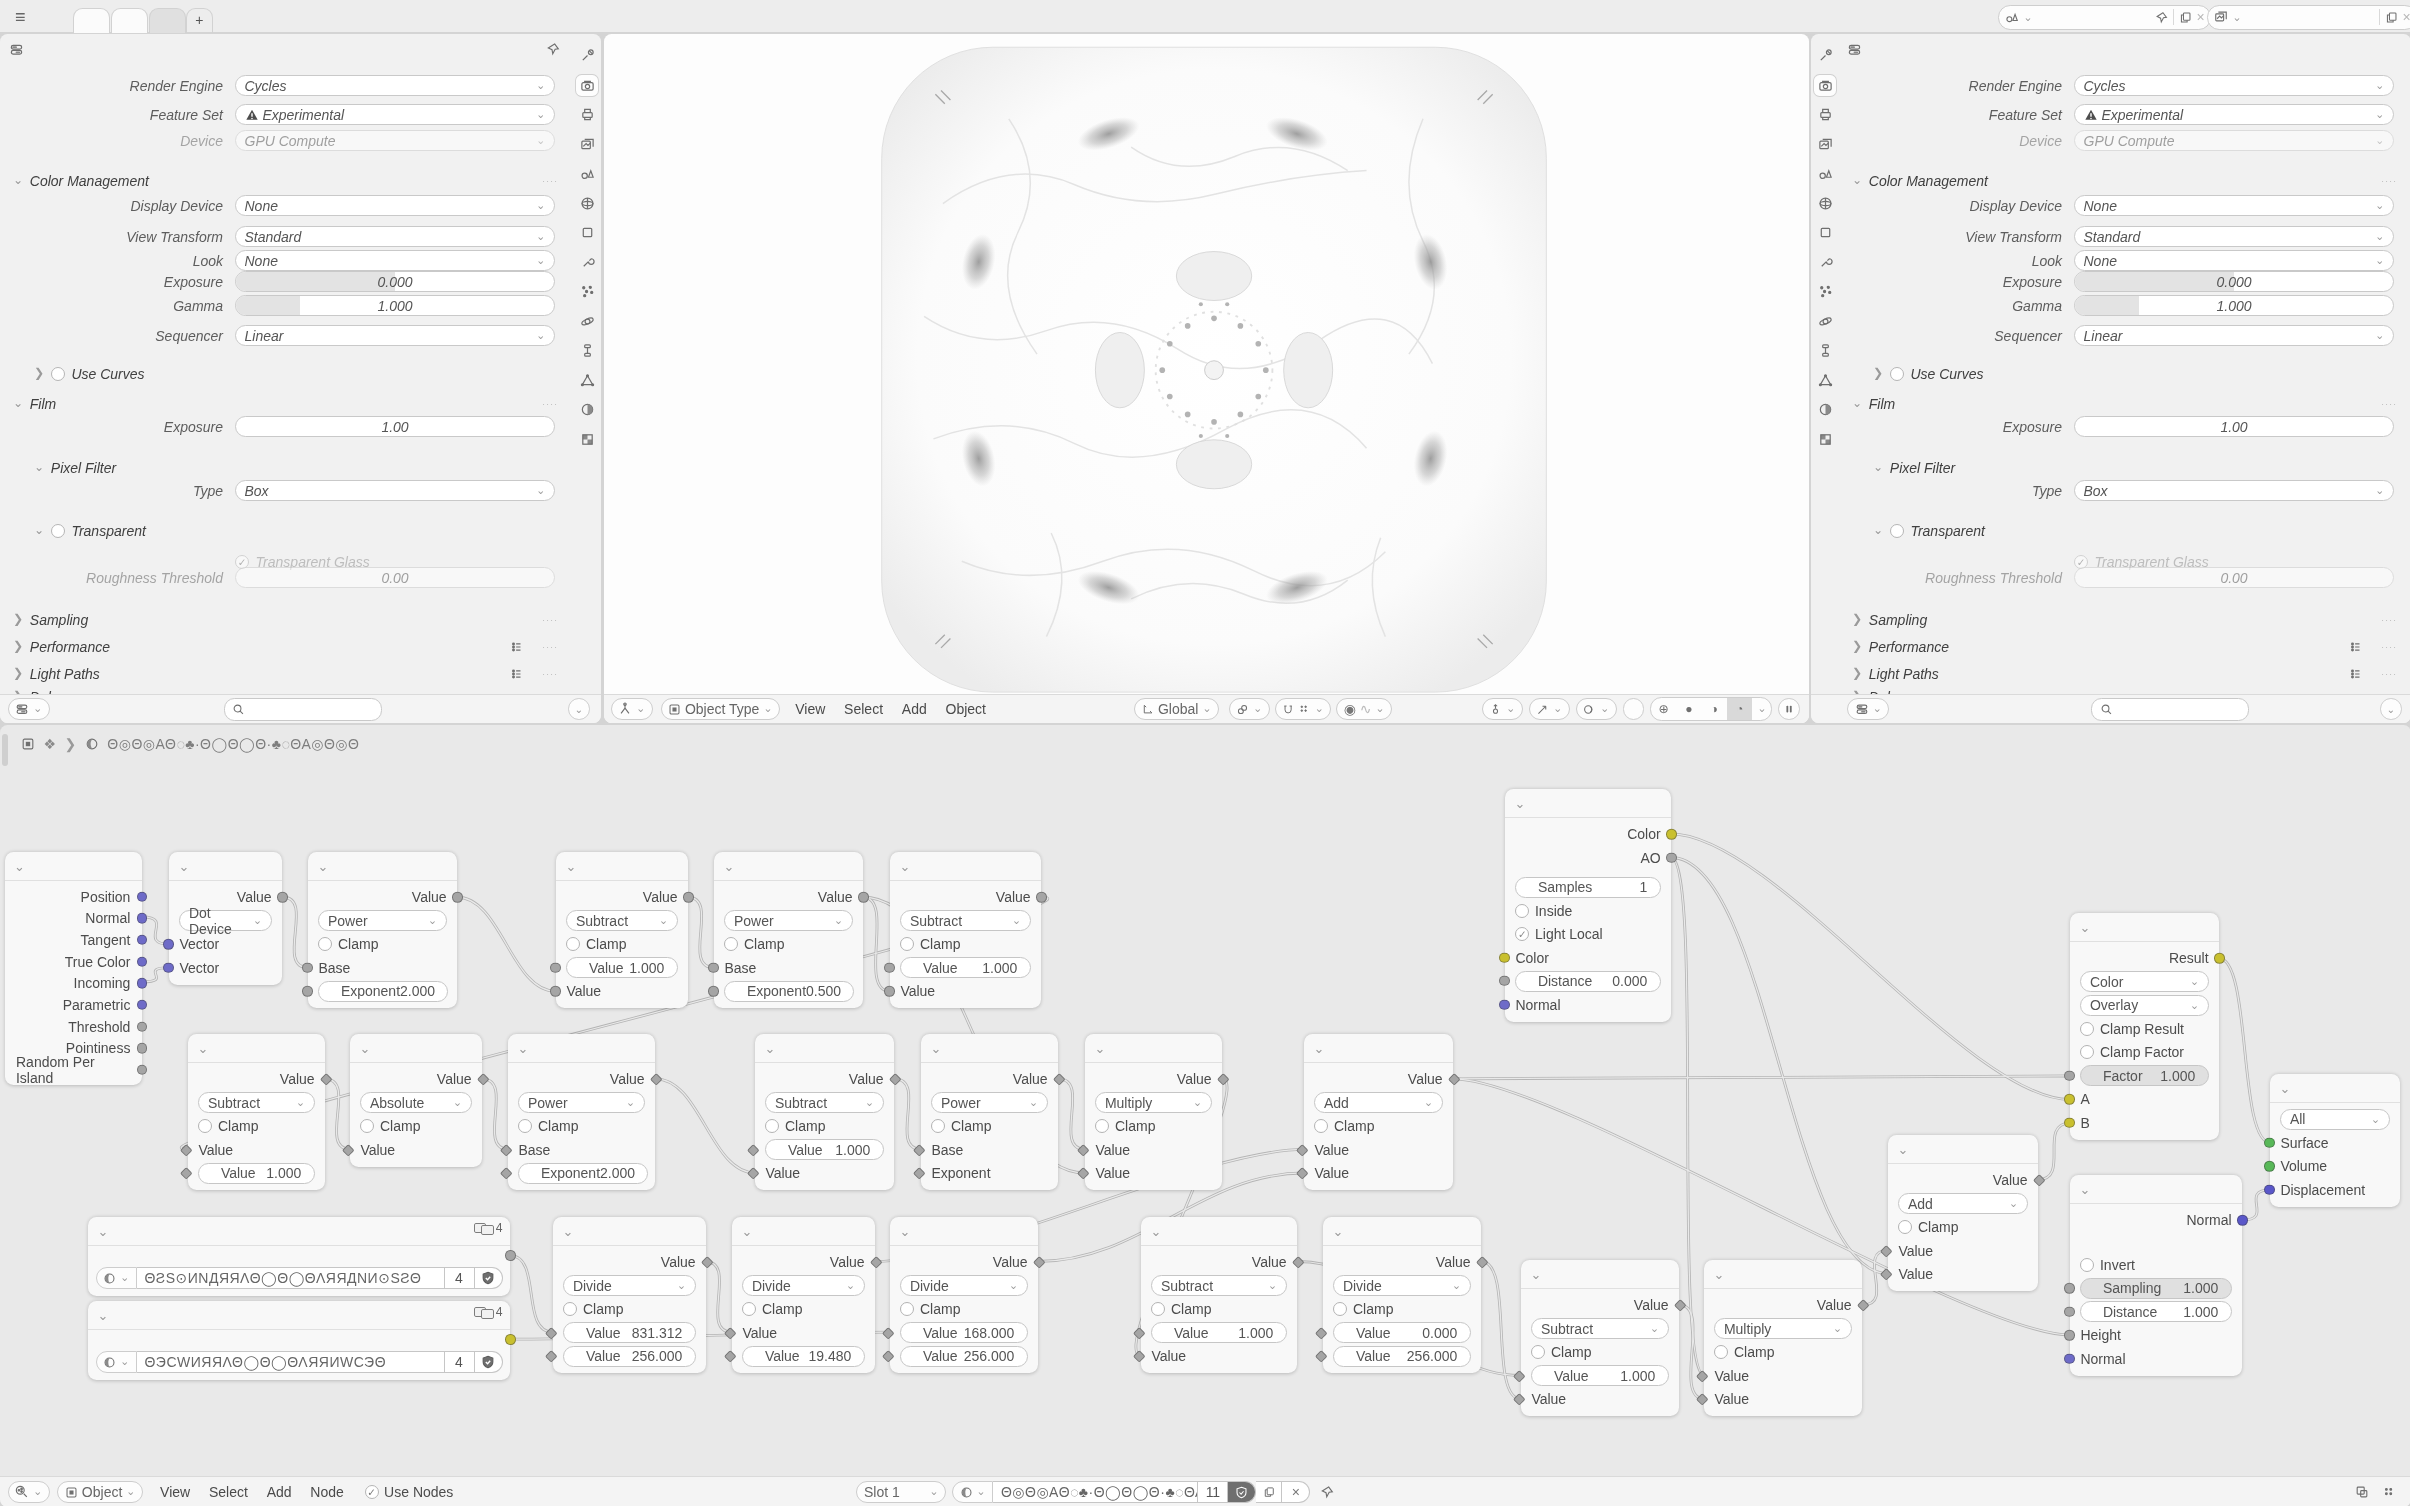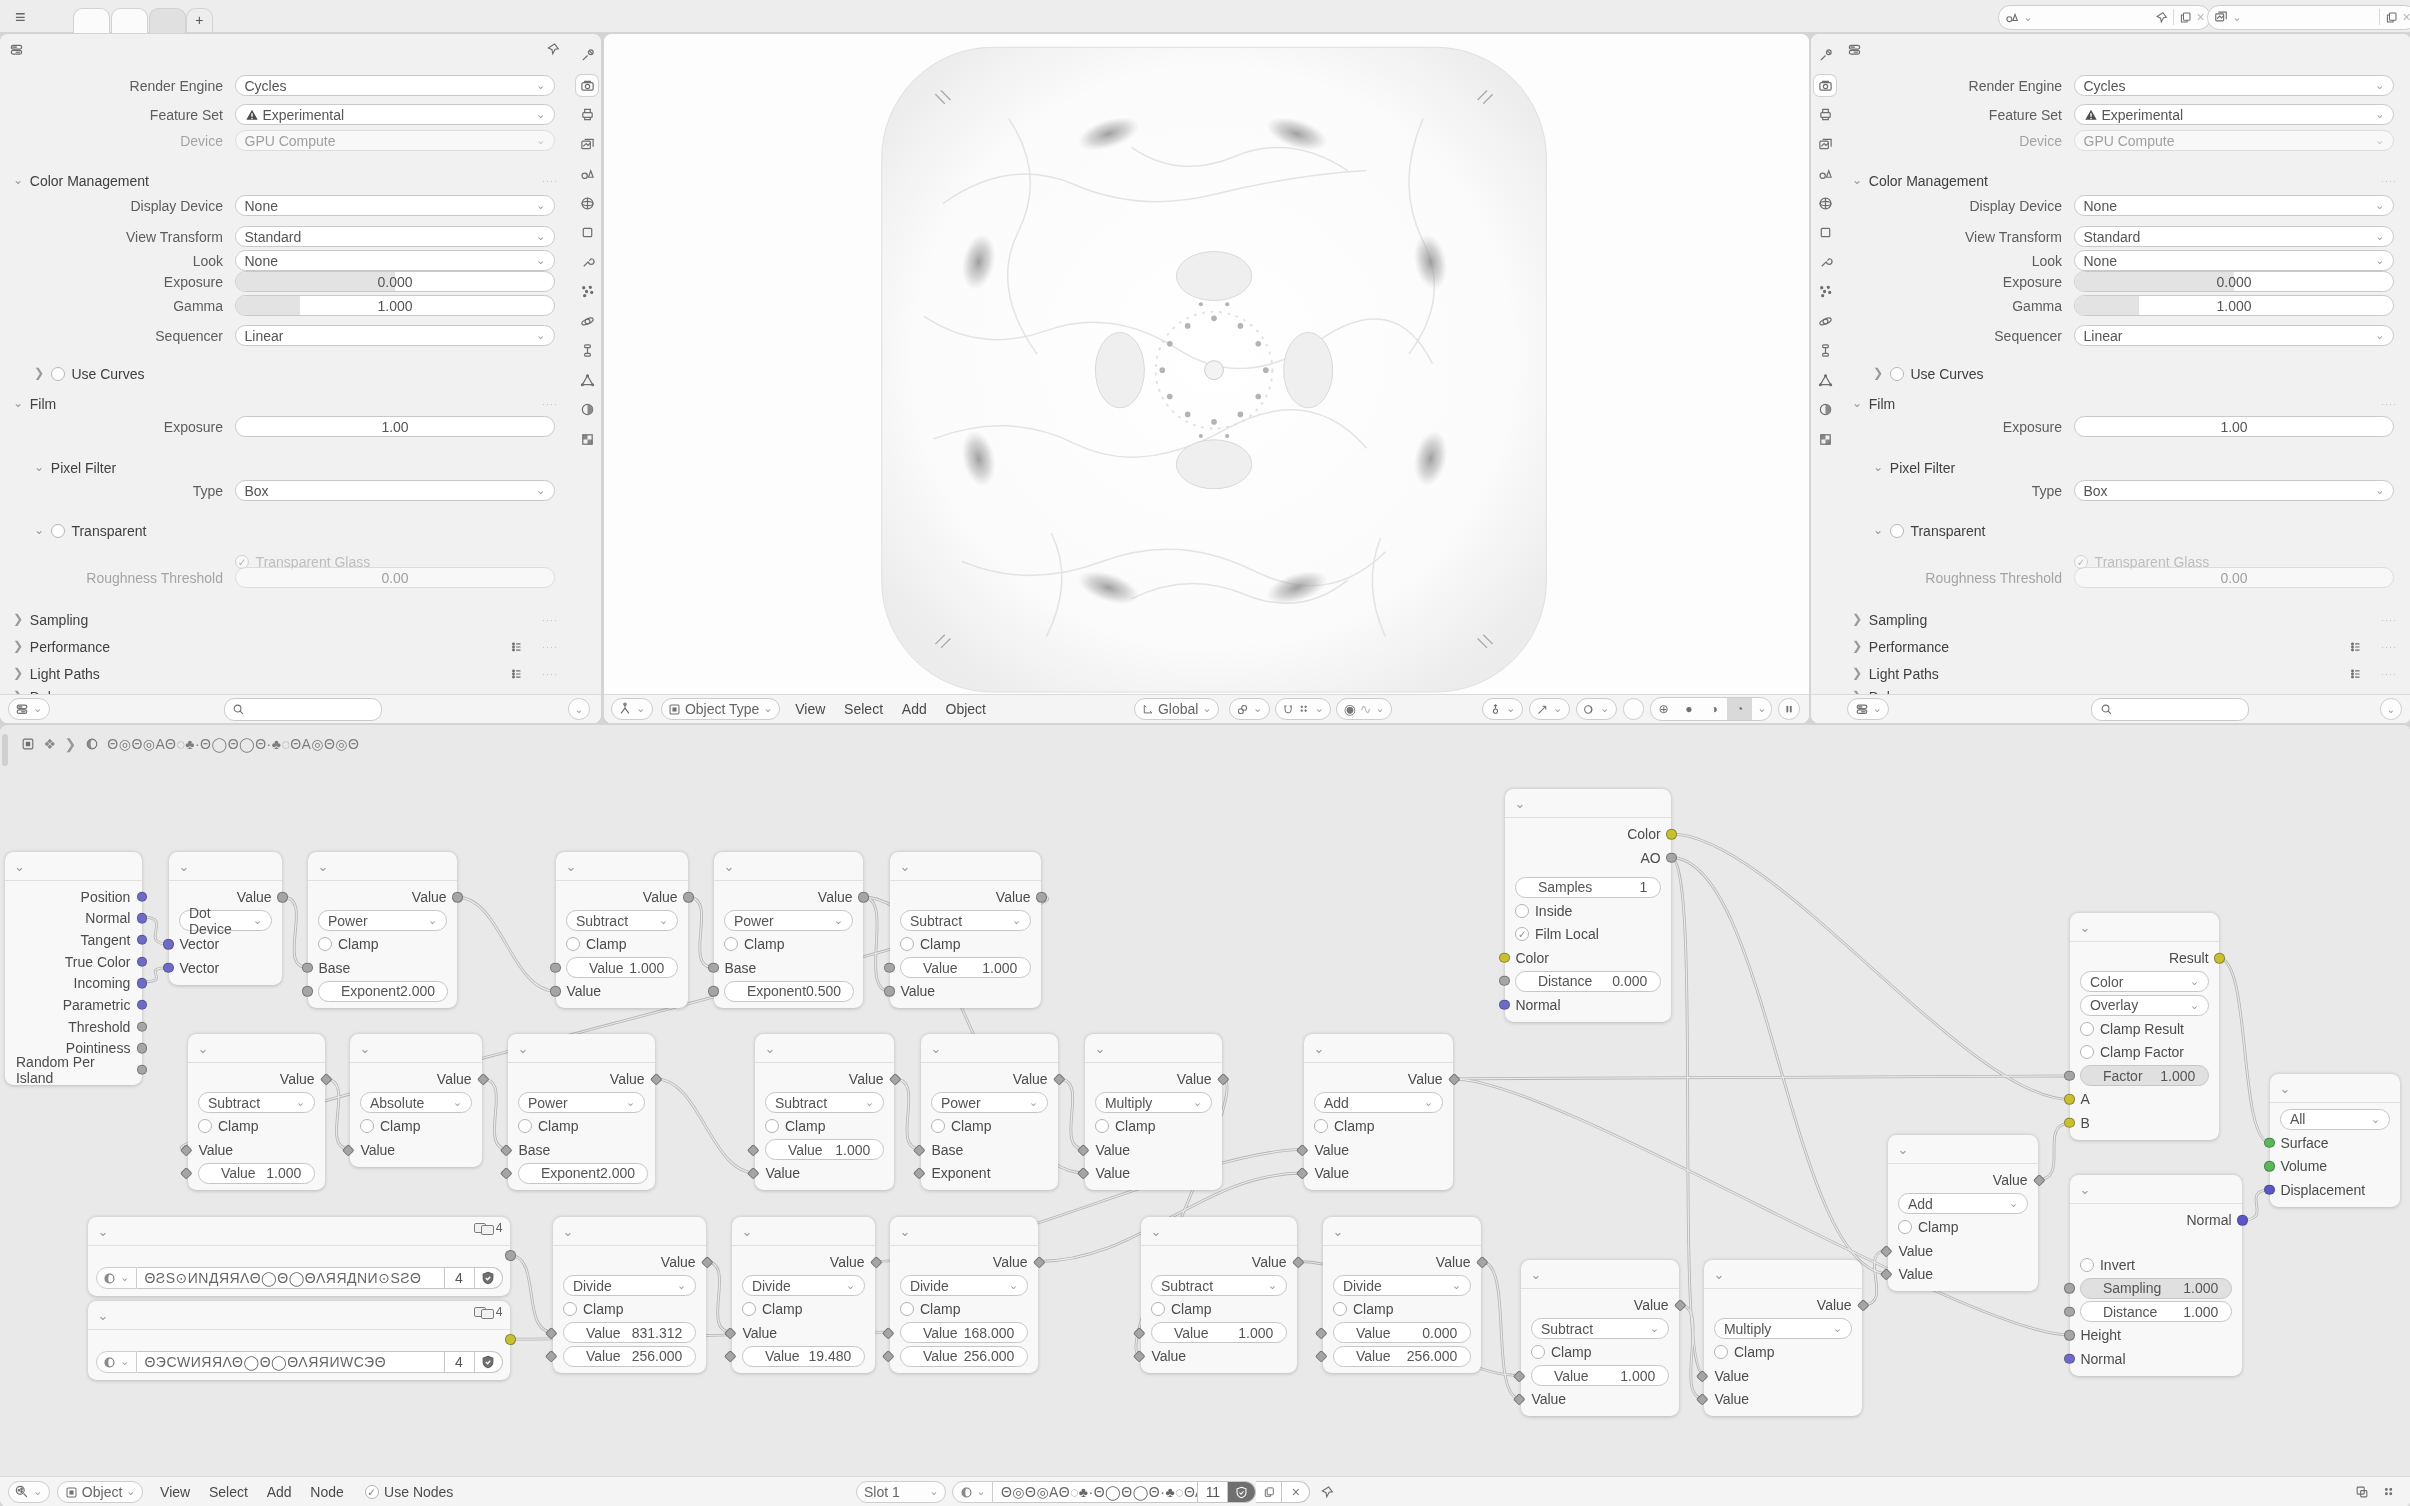--- a/index.html
+++ b/index.html
@@ -15,21 +15,21 @@
   .idwidget{position:absolute;top:4.7px;height:23.5px;background:#fdfdfd;border:0.9px solid #cecece;border-radius:12.2px;display:flex;align-items:center;padding:0 5.6px;gap:4.7px;}
   .idwidget .seg{display:flex;align-items:center;gap:2.8px;color:#777;}
   .idwidget .namefield{flex:1;height:100%;}
   .vr{width:0.9px;height:16px;background:#d9d9d9;}
   
   .chev{color:#9a9a9a;font-size:11.3px;line-height:1;}
   .pill{background:#fff;border:0.9px solid #c9c9c9;border-radius:11.3px;height:21px;display:flex;align-items:center;padding:0 8.5px;color:#555;box-sizing:border-box;}
   .dim{opacity:.52;}
   svg.ic{display:block;}
   
-  .props{background:#f1f1f1;}
+  .props{background:#f1f1f1;font-style:italic;}
   .prow{position:absolute;height:21px;display:flex;align-items:center;}
   .plabel{position:absolute;width:223px;text-align:right;color:#5d5d5d;}
   .pfield{position:absolute;left:235px;width:320px;}
   .pfield .pill{width:100%;}
   .pfield .val{flex:1;}
   .pfield .valc{flex:1;text-align:center;}
   .slider{position:relative;overflow:hidden;}
   .slider .fillbar{position:absolute;left:0;top:0;bottom:0;background:#e3e3e3;}
   .slider .valc{position:relative;}
   .sect{color:#404040;display:flex;align-items:center;gap:6.6px;}
@@ -1754,21 +1754,21 @@
                 <span class="fl">Samples</span>
                 <span class="fv">1</span>
               </div>
             </div>
             <div class="nrow">
               <span class="ncheck"></span>
               <span>Inside</span>
             </div>
             <div class="nrow">
               <span class="ncheck">✓</span>
-              <span>Film Local</span>
+              <span>Light Local</span>
             </div>
             <div class="nrow">
               <span>Color</span>
               <span class="sock sin" style="background: rgb(201, 192, 47);"></span>
             </div>
             <div class="nrow">
               <div class="npill">
                 <span class="fl">Distance</span>
                 <span class="fv">0.000</span>
               </div>

